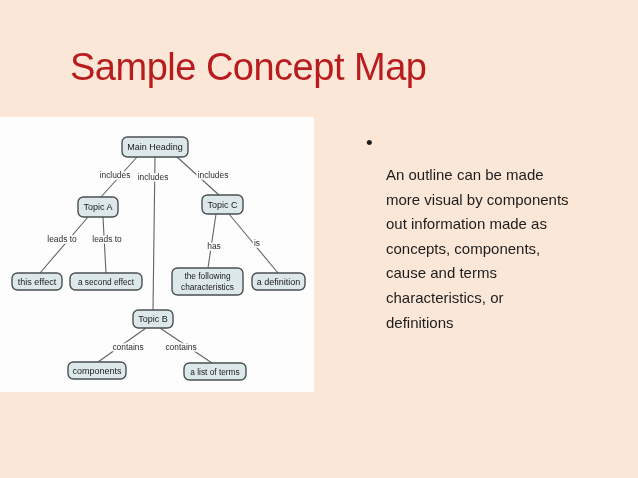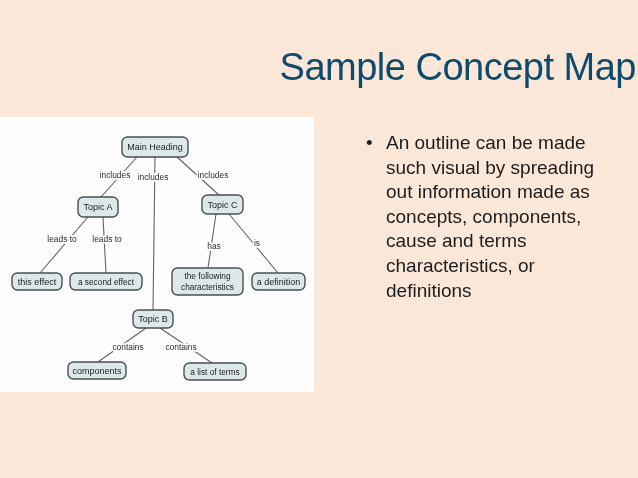--- a/index.html
+++ b/index.html
@@ -6,25 +6,25 @@
   .slide{
     position:relative;
     width:638px;height:478px;
     background:#fbe7d8;
     overflow:hidden;
     font-family:"Liberation Sans", sans-serif;
   }
   .slide-title{
     position:absolute;
     left:70px;right:2px;top:44px;
-    text-align:right;
+    text-align:left;
     font-size:38px;
     line-height:46px;
     font-weight:400;
-    color:#0c4a6e;
+    color:#b91c1c;
     letter-spacing:-0.5px;
   }
   .cmap-panel{
     position:absolute;
     left:0;top:117px;
     width:314px;height:275px;
     background:#fdfdfd;
   }
   .cmap-panel svg{display:block;width:314px;height:275px;}
   .bullet-item{
@@ -32,23 +32,24 @@
     left:366px;top:131px;
     display:flex;
     color:#1d1d1d;
   }
   .bullet-marker{
     width:20px;
     font-size:19px;
     line-height:24.6px;
   }
   .bullet-text{
-    font-size:19px;
+    font-size:15px;
     line-height:24.6px;
     white-space:nowrap;
+    margin-top:32px;
   }
 </style>
 </head>
 <body>
 
 <div class="slide">
 
   <div class="slide-title">Sample Concept Map</div>
 
   <div class="cmap-panel">
@@ -92,21 +93,21 @@
         <text x="97" y="253.5" text-anchor="middle" dominant-baseline="central" font-size="9" font-family="&quot;Liberation Sans&quot;, sans-serif" fill="#1b1b1b">components</text>
         <rect x="184" y="246" width="62" height="17" rx="5.5" ry="5.5" fill="#dce8ea" stroke="#4a4f52" stroke-width="1.4"></rect>
         <text x="215" y="254.5" text-anchor="middle" dominant-baseline="central" font-size="8.3" font-family="&quot;Liberation Sans&quot;, sans-serif" fill="#1b1b1b">a list of terms</text>
       </svg>
   </div>
 
   <div class="bullet-item">
     <span class="bullet-marker">•</span>
     <div class="bullet-text">
       <div>An outline can be made</div>
-      <div>such visual by spreading</div>
+      <div>more visual by components</div>
       <div>out information made as</div>
       <div>concepts, components,</div>
       <div>cause and terms</div>
       <div>characteristics, or</div>
       <div>definitions</div>
     </div>
   </div>
 
 </div>
 

